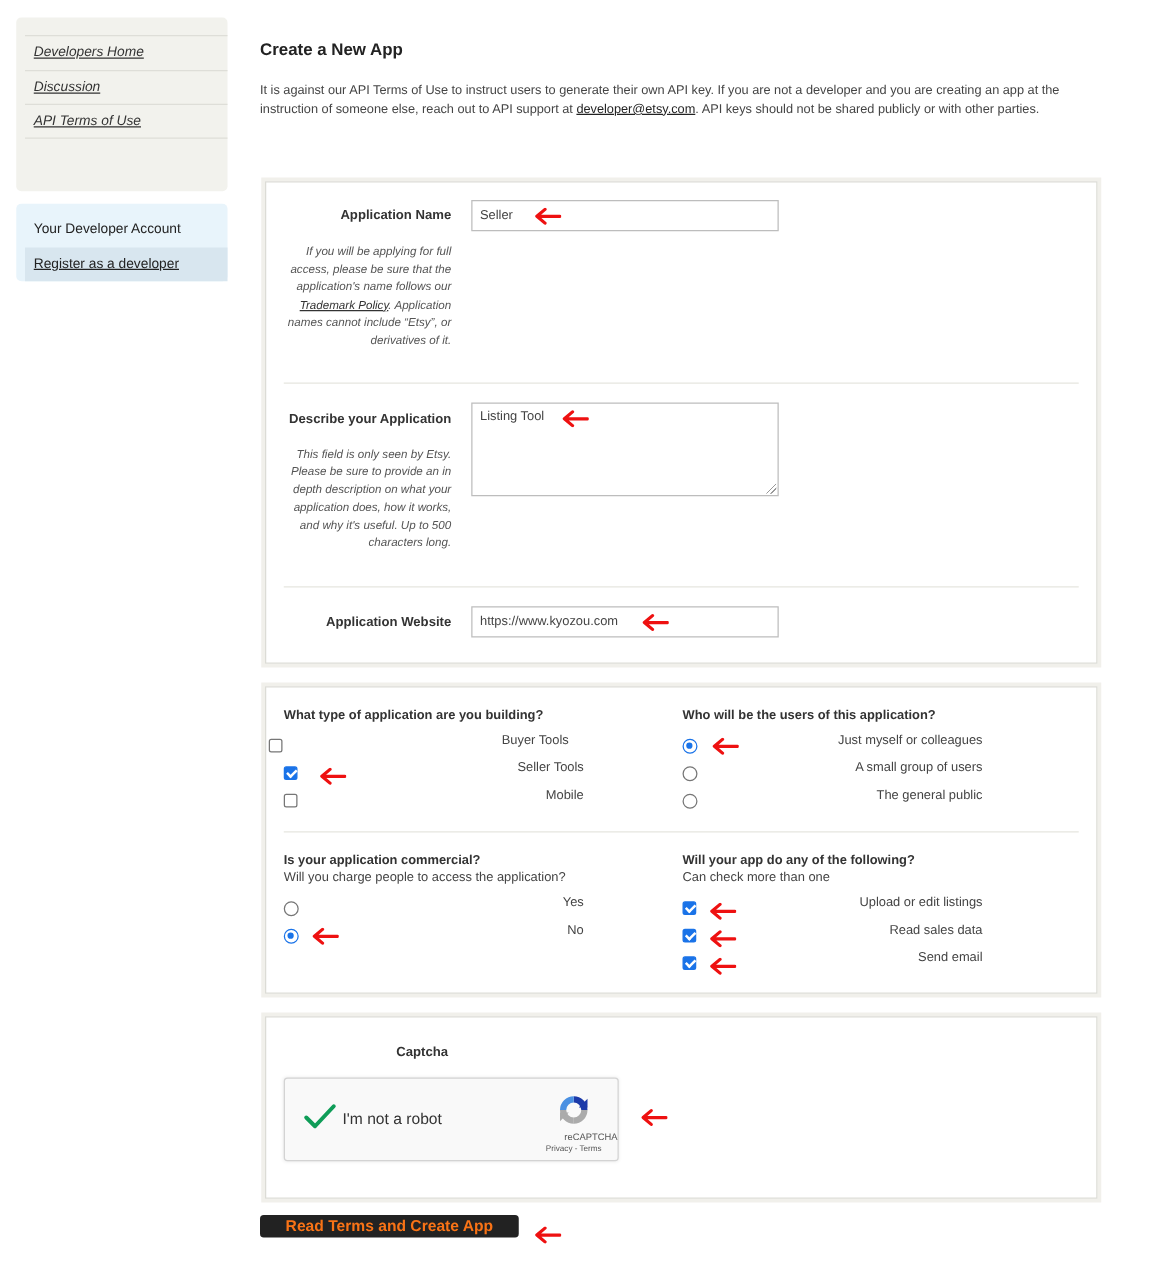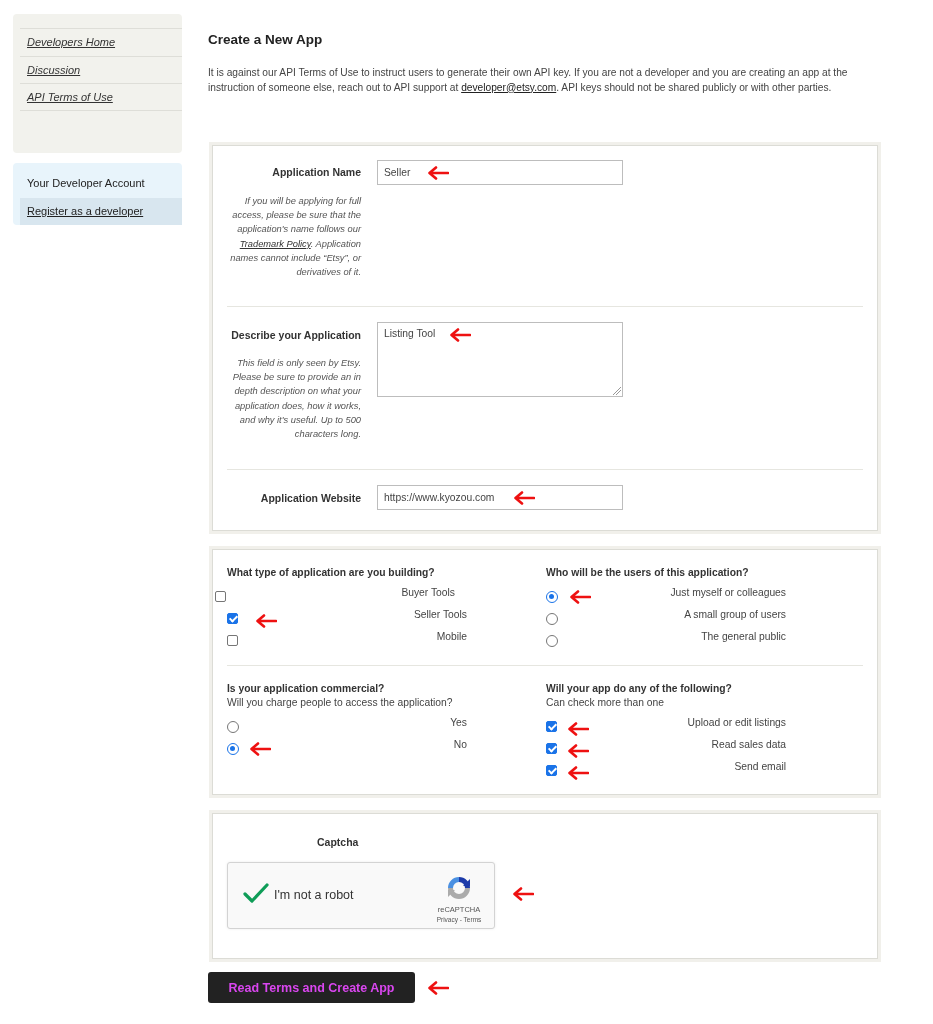--- a/index.html
+++ b/index.html
@@ -124,32 +124,32 @@
     position: absolute; left: 14px; top: 48px; width: 268px; height: 67px;
     background: #f9f9f9; border: 1px solid #d3d3d3; border-radius: 3px;
     box-shadow: 0 0 3px rgba(0,0,0,0.08);
   }
   .recaptcha .check { position: absolute; left: 14px; top: 18px; width: 28px; height: 24px; }
   .recaptcha .robot-text {
     position: absolute; left: 46px; top: 25px; font-size: 12.5px; color: #333;
   }
   .recaptcha .logo { position: absolute; left: 216px; top: 10px; width: 30px; height: 30px; }
   .recaptcha .brand {
-    position: absolute; left: 196px; top: 42px; width: 70px; text-align: center;
+    position: absolute; left: 196px; top: 42px; width: 70px; text-align: right;
     font-size: 7.5px; color: #555;
   }
   .recaptcha .legal {
     position: absolute; left: 196px; top: 53px; width: 70px; text-align: center;
     font-size: 6.5px; color: #555;
   }
 
   
   .submit-btn {
-    position: absolute; left: 208px; top: 972px; width: 207px; height: 31px;
-    background: #222222; color: #d946ef; border: none; border-radius: 3px;
+    position: absolute; left: 208px; top: 972px; width: 207px; height: 18px;
+    background: #222222; color: #f97316; border: none; border-radius: 3px;
     font-family: "Liberation Sans", sans-serif; font-weight: bold; font-size: 12.5px;
     cursor: pointer; padding: 0;
   }
 </style>
 </head>
 <body>
 
 <svg width="0" height="0" style="position:absolute">
   <defs>
     <symbol id="red-arrow" viewBox="0 0 22 14">

